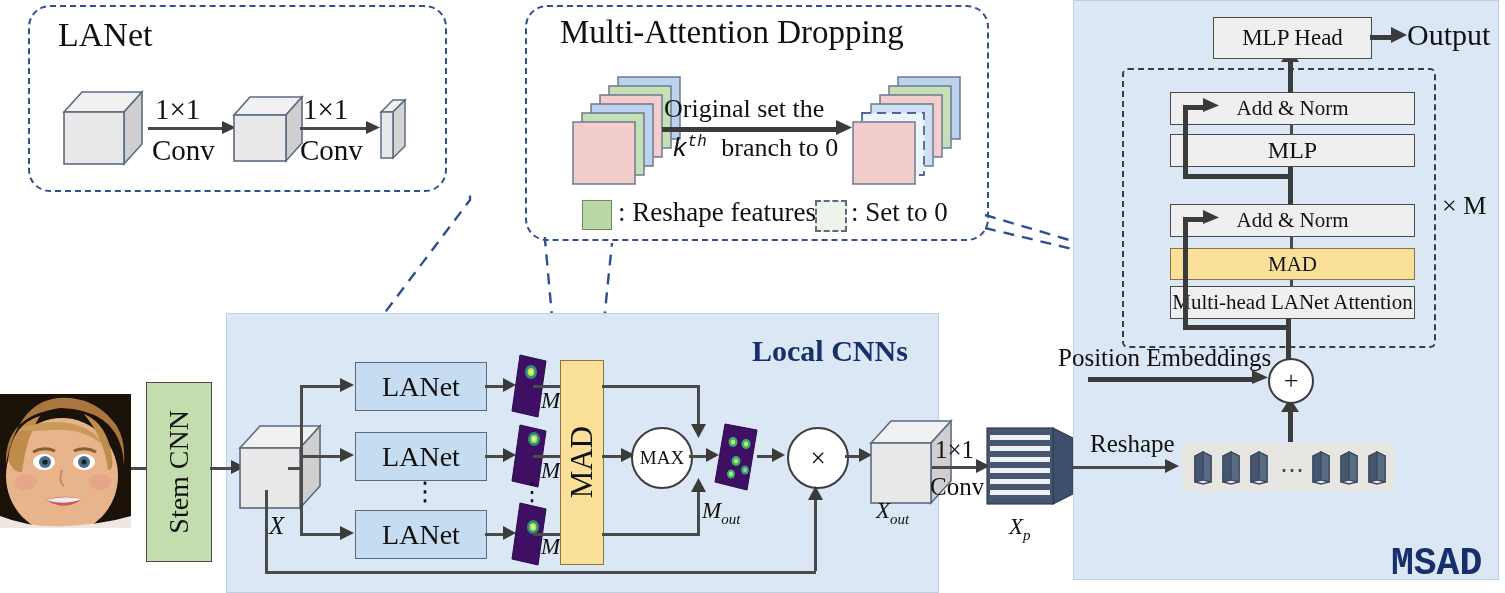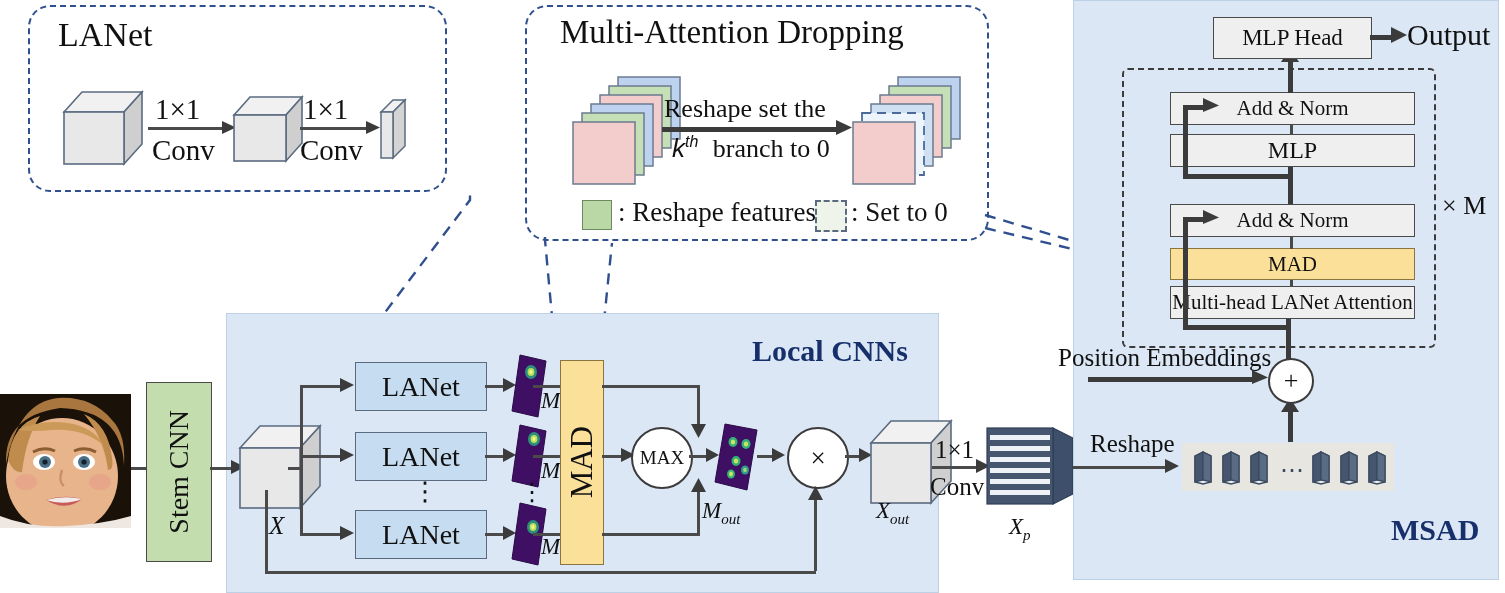--- a/index.html
+++ b/index.html
@@ -83,23 +83,23 @@
     <rect x="1" y="47" width="62" height="62" fill="#f3cccc" stroke="#6b7b90" stroke-width="1.5"></rect>
   </svg>
 </div>
 
 <div class="abs lnh-b" style="left:662px;top:127px;width:178px;"></div>
 <div class="abs" style="left:836px;top:120px;">
   <svg width="16" height="16">
       <polygon points="0,0 16,7.5 0,15" fill="#3b3b3b"></polygon>
     </svg>
 </div>
-<div class="abs" style="left:664px;top:94px;font-size:26px;">Reshape set the</div>
+<div class="abs" style="left:664px;top:94px;font-size:26px;">Original set the</div>
 <div class="abs" style="left:672px;top:133px;font-size:26px;">
-  <i style="font-family:Liberation Sans, sans-serif;"><span>k</span><sup style="font-size:16px;">th</sup></i>
+  <i style="font-family:Liberation Mono, monospace;"><span>k</span><sup style="font-size:16px;">th</sup></i>
   <span style="margin-left:8px;">branch to 0</span>
 </div>
 
 <div class="abs" style="left:852px;top:75px;">
   <svg width="122" height="112" viewBox="0 0 122 112">
     <rect x="46" y="2" width="62" height="62" fill="#bcd2ee" stroke="#6b7b90" stroke-width="1.5"></rect>
     <rect x="37" y="11" width="62" height="62" fill="#c5dfb6" stroke="#6b7b90" stroke-width="1.5"></rect>
     <rect x="28" y="20" width="62" height="62" fill="#f3cccc" stroke="#6b7b90" stroke-width="1.5"></rect>
     <rect x="19" y="29" width="62" height="62" fill="#cfe0f2" stroke="#6b7b90" stroke-width="1.5"></rect>
     <rect x="10" y="38" width="62" height="62" fill="#eef4fb" stroke="#4a6b99" stroke-width="1.8" stroke-dasharray="9,6"></rect>
@@ -377,21 +377,21 @@
       <rect x="5" y="51" width="60" height="5"></rect>
       <rect x="5" y="62" width="60" height="5"></rect>
     </g>
   </svg>
 </div>
 <div class="abs" style="left:1009px;top:514px;font-size:23px;font-style:italic;">
   <span>X</span><sub style="font-size:15px;">p</sub>
 </div>
 
 <div class="abs panel-blue" style="left:1073px;top:0px;width:424px;height:578px;"></div>
-<div class="abs ttl-navy" style="left:1391px;top:513px;font-size:30px;">MSAD</div>
+<div class="abs ttl-navy" style="left:1391px;top:542px;font-size:38px;font-family:Liberation Mono, monospace;">MSAD</div>
 
 <div class="abs lnh" style="left:1073px;top:466px;width:96px;"></div>
 <div class="abs" style="left:1165px;top:459px;">
   <svg width="14" height="15">
       <polygon points="0,0 14,7 0,14" fill="#3b3b3b"></polygon>
     </svg>
 </div>
 <div class="abs" style="left:1090px;top:430px;font-size:25px;">Reshape</div>
 
 <div class="abs" style="left:1182px;top:443px;width:212px;height:48px;background:#e8e6e0;"></div>

